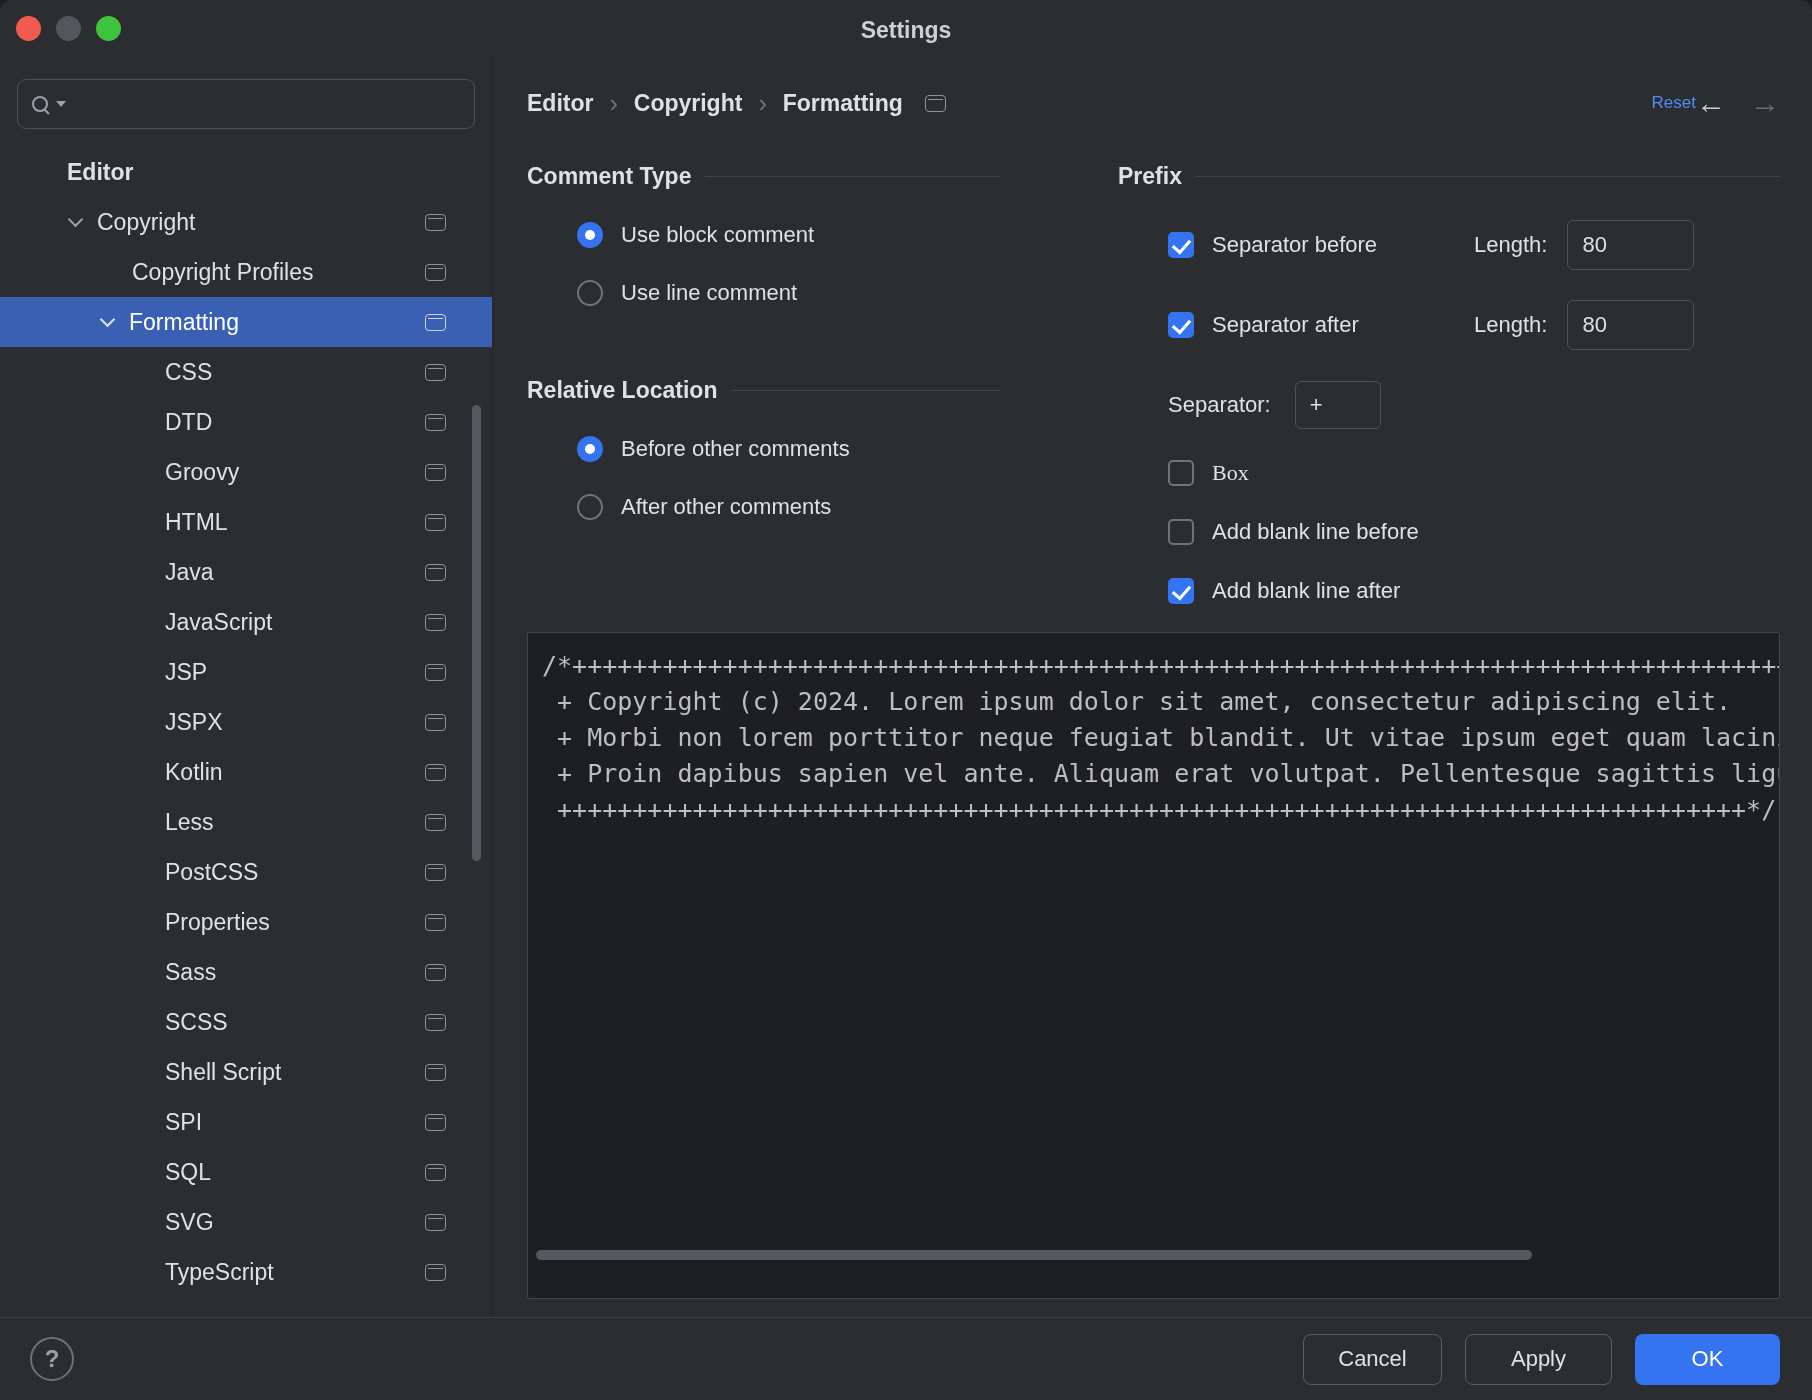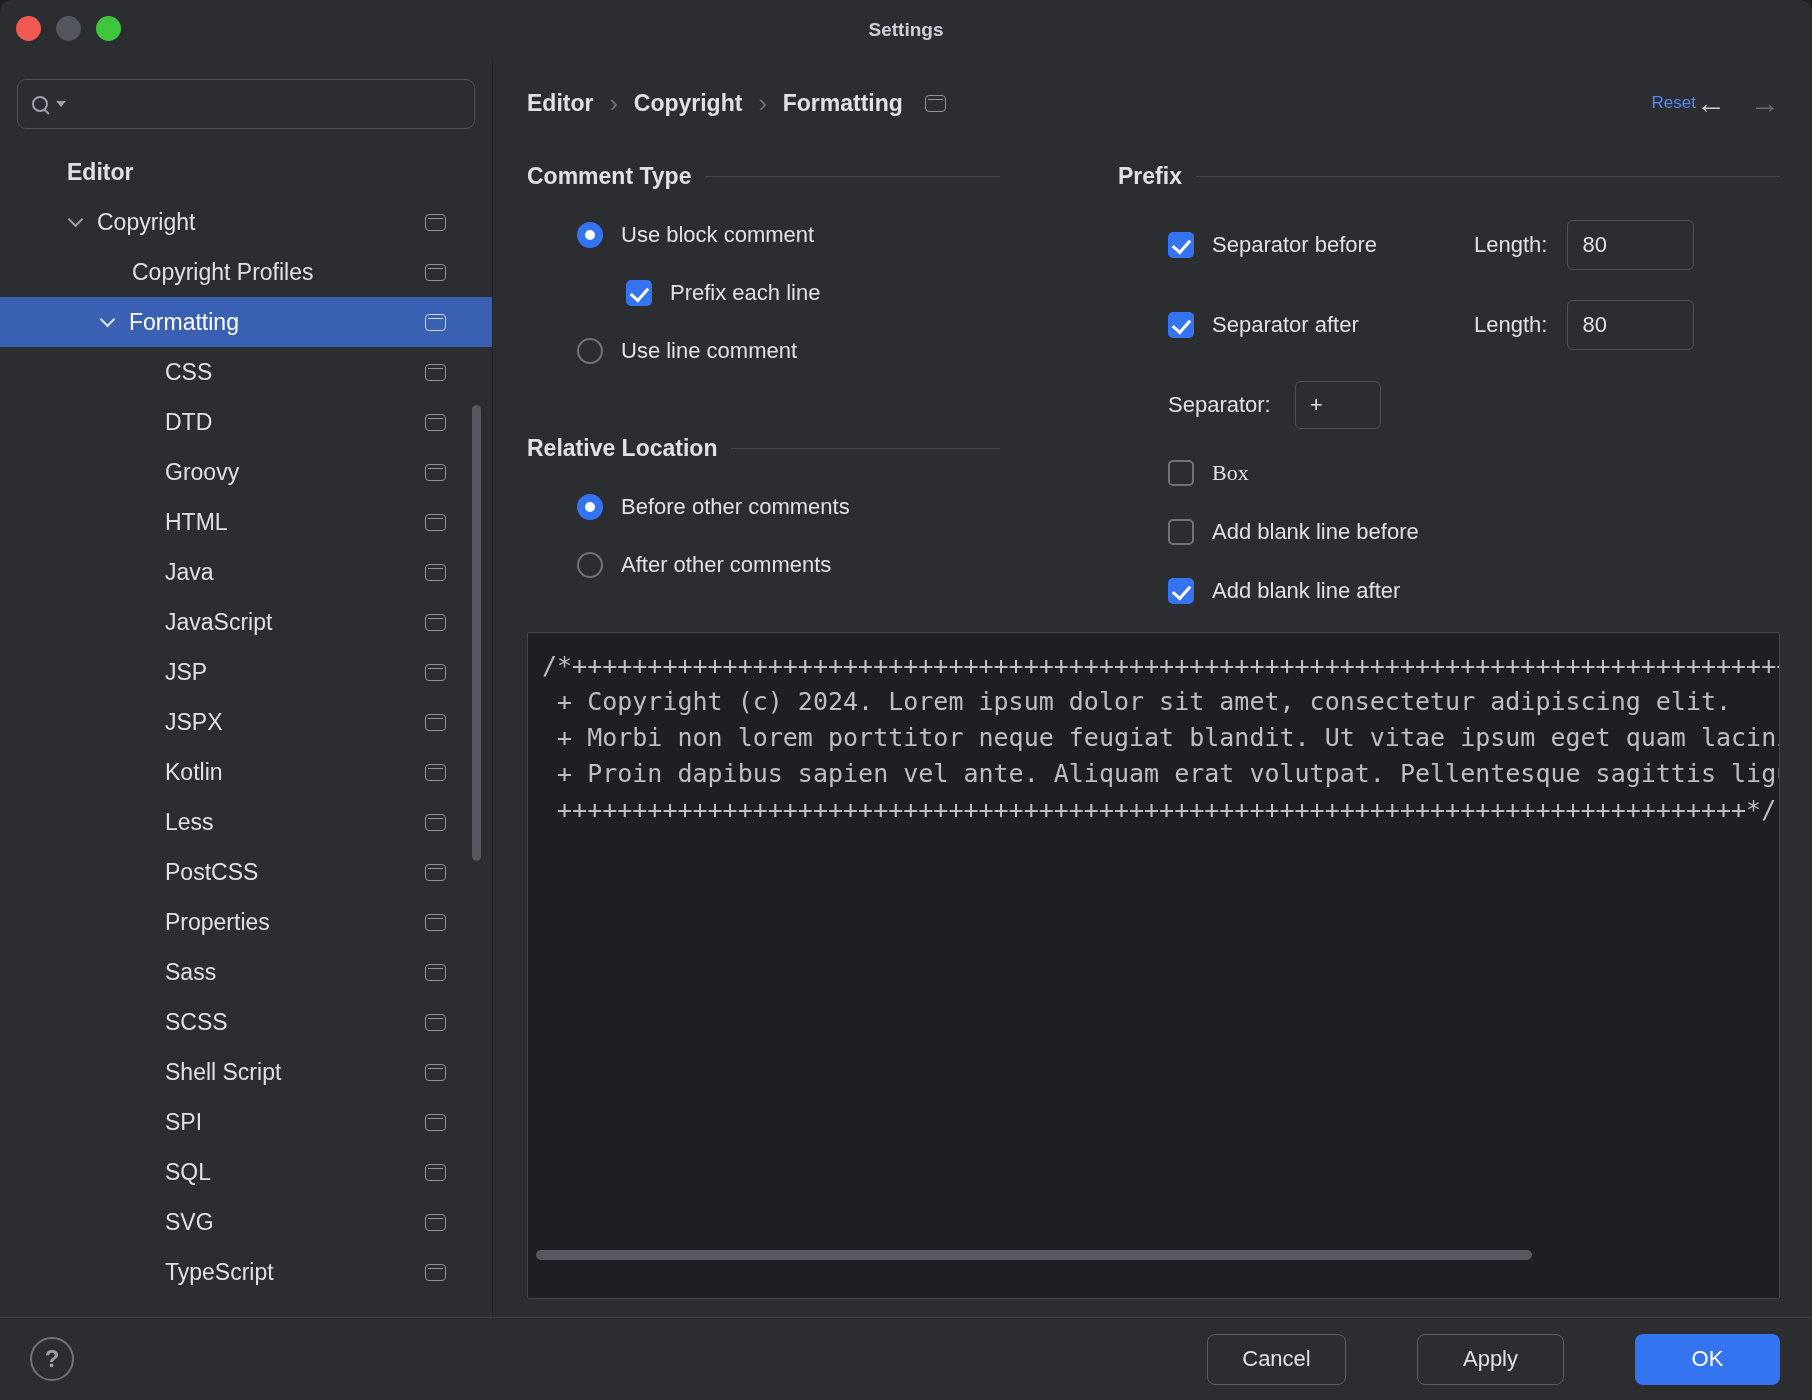--- a/index.html
+++ b/index.html
@@ -10,21 +10,21 @@
             overflow:hidden; display:flex; flex-direction:column; }
 
   
   .titlebar { height:60px; flex:0 0 auto; position:relative; display:flex;
               align-items:center; justify-content:center; }
   .traffic { position:absolute; left:16px; top:16px; display:flex; gap:15px; }
   .light { width:25px; height:25px; border-radius:50%; }
   .light.close { background:#f25a51; }
   .light.min   { background:#53565c; }
   .light.max   { background:#3ec53d; }
-  .title { font-size:19px; font-weight:700; color:#ccd0d7; }
+  .title { font-size:23px; font-weight:700; color:#ccd0d7; }
 
   
   .bodyrow { flex:1; display:flex; min-height:0; }
 
   
   .sidebar { width:493px; flex:0 0 auto; border-right:1px solid #222427;
              position:relative; overflow:hidden; }
   .search-box { margin:19px 17px 0 17px; height:50px; border:1px solid #4e5157;
                 border-radius:9px; display:flex; align-items:center; padding-left:14px; }
   .mag { width:17px; height:17px; position:relative; flex:0 0 auto; }
@@ -117,21 +117,21 @@
   .h-scroll { position:absolute; left:8px; bottom:38px; width:996px; height:10px;
               border-radius:5px; background:#55585e; }
 
   
   .footer { flex:0 0 auto; height:83px; border-top:1px solid #3c3e42; display:flex;
             align-items:center; padding:0 32px 0 30px; }
   .help { width:44px; height:44px; border-radius:50%; border:2px solid #6f737a; color:#9da0a8;
           font-size:24px; font-weight:600; display:flex; align-items:center; justify-content:center; }
   .buttons { margin-left:auto; display:flex; gap:23px; }
   .btn { height:51px; border-radius:8px; font-size:22px; display:flex; align-items:center;
-         justify-content:center; padding:0 28px; font-family:inherit;margin-left:48px; }
+         justify-content:center; padding:0 28px; font-family:inherit; }
   .btn.secondary { border:1px solid #5a5d63; color:#dfe1e5; background:transparent; min-width:139px; }
   .btn.apply { min-width:147px; }
   .btn.primary { background:#3574f0; border:none; color:#ffffff; min-width:145px; }
 </style>
 </head>
 <body>
 
 <div class="window">
 
   <div class="titlebar">
@@ -274,24 +274,20 @@
         <div class="col-left">
           <div class="section-head">
             <span class="section-title">Comment Type</span>
             <span class="section-line"></span>
           </div>
 
           <div class="option-row first">
             <span class="radio selected"></span>
             <span>Use block comment</span>
           </div>
-          <div class="option-row indented">
-            <span class="checkbox checked"></span>
-            <span>Prefix each line</span>
-          </div>
           <div class="option-row">
             <span class="radio"></span>
             <span>Use line comment</span>
           </div>
 
           <div class="section-head spaced">
             <span class="section-title">Relative Location</span>
             <span class="section-line"></span>
           </div>
 

